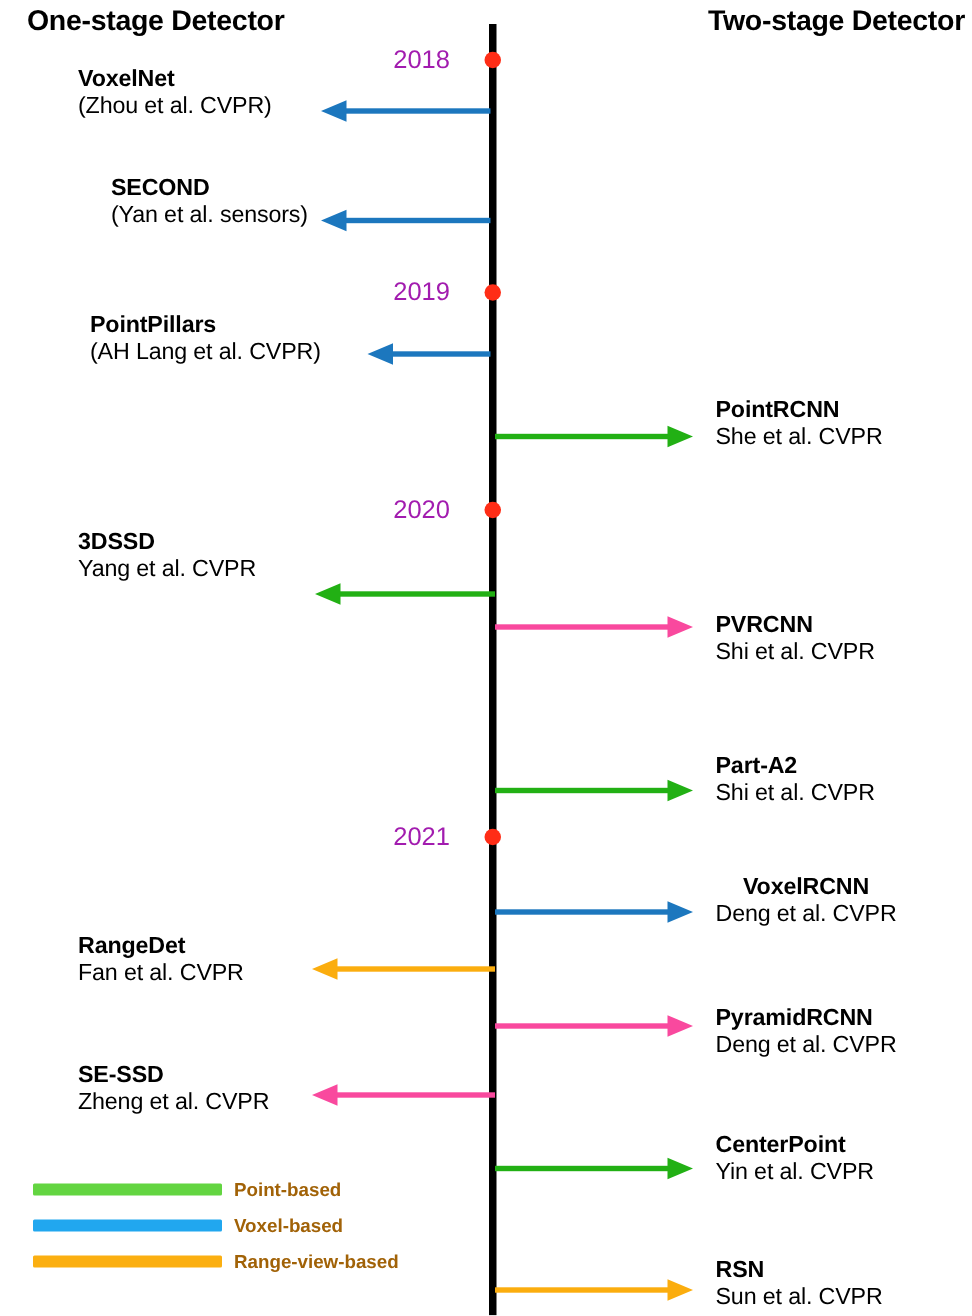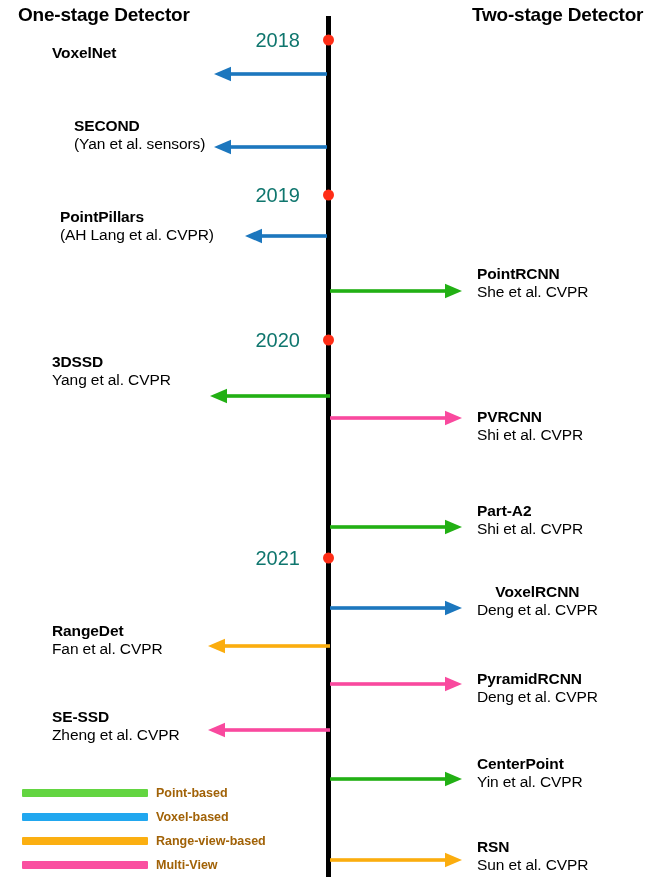--- a/index.html
+++ b/index.html
@@ -44,22 +44,22 @@
     position: absolute;
     width: 11px;
     height: 11px;
     border-radius: 50%;
     background: #ff2d16;
     left: 323px;
     transform: translateY(-50%);
   }
   .year-label {
     position: absolute;
-    font-size: 20px;
-    color: #0f766e;
+    font-size: 17px;
+    color: #a21caf;
     right: 330px;
     transform: translateY(-50%);
     padding-right: 18px;
     white-space: nowrap;
     text-align: center;
   }
 
   
   .entry-label {
     position: absolute;
@@ -220,20 +220,21 @@
         <svg width="132" height="18">
           <rect x="0" y="7.2" width="116" height="3.6" fill="#fbad0e"></rect>
           <polygon points="132 9 115 1.7999999999999998 115 16.2" fill="#fbad0e"></polygon>
         </svg>
       </div>
     </div>
 
   <div id="entries-layer">
       <div class="entry-label left" style="left: 52px; top: 44px;">
         <span class="title">VoxelNet</span>
+        <span class="venue">(Zhou et al. CVPR)</span>
       </div>
       <div class="entry-label left" style="left: 52px; top: 117px; margin-left: 22px;">
         <span class="title">SECOND</span>
         <span class="venue">(Yan et al. sensors)</span>
       </div>
       <div class="entry-label left" style="left: 60px; top: 208px;">
         <span class="title">PointPillars</span>
         <span class="venue">(AH Lang et al. CVPR)</span>
       </div>
       <div class="entry-label right" style="left: 477px; top: 265px;">
@@ -284,19 +285,15 @@
         <span class="legend-text">Point-based</span>
       </div>
       <div class="legend-row">
         <span class="legend-swatch" style="background: rgb(33, 167, 239);"></span>
         <span class="legend-text">Voxel-based</span>
       </div>
       <div class="legend-row">
         <span class="legend-swatch" style="background: rgb(251, 175, 17);"></span>
         <span class="legend-text">Range-view-based</span>
       </div>
-      <div class="legend-row">
-        <span class="legend-swatch" style="background: rgb(250, 79, 160);"></span>
-        <span class="legend-text">Multi-View</span>
-      </div>
     </div>
 
 </div>
 
 </body></html>

